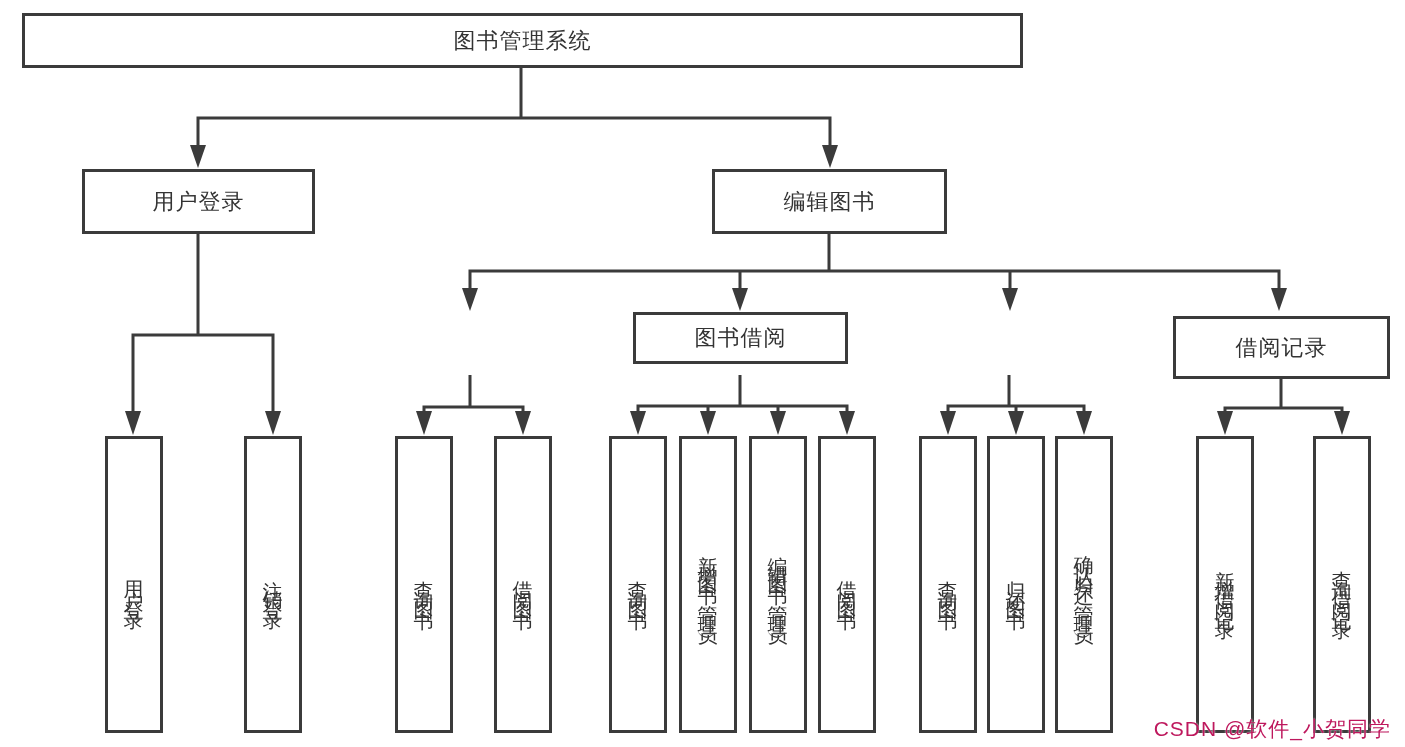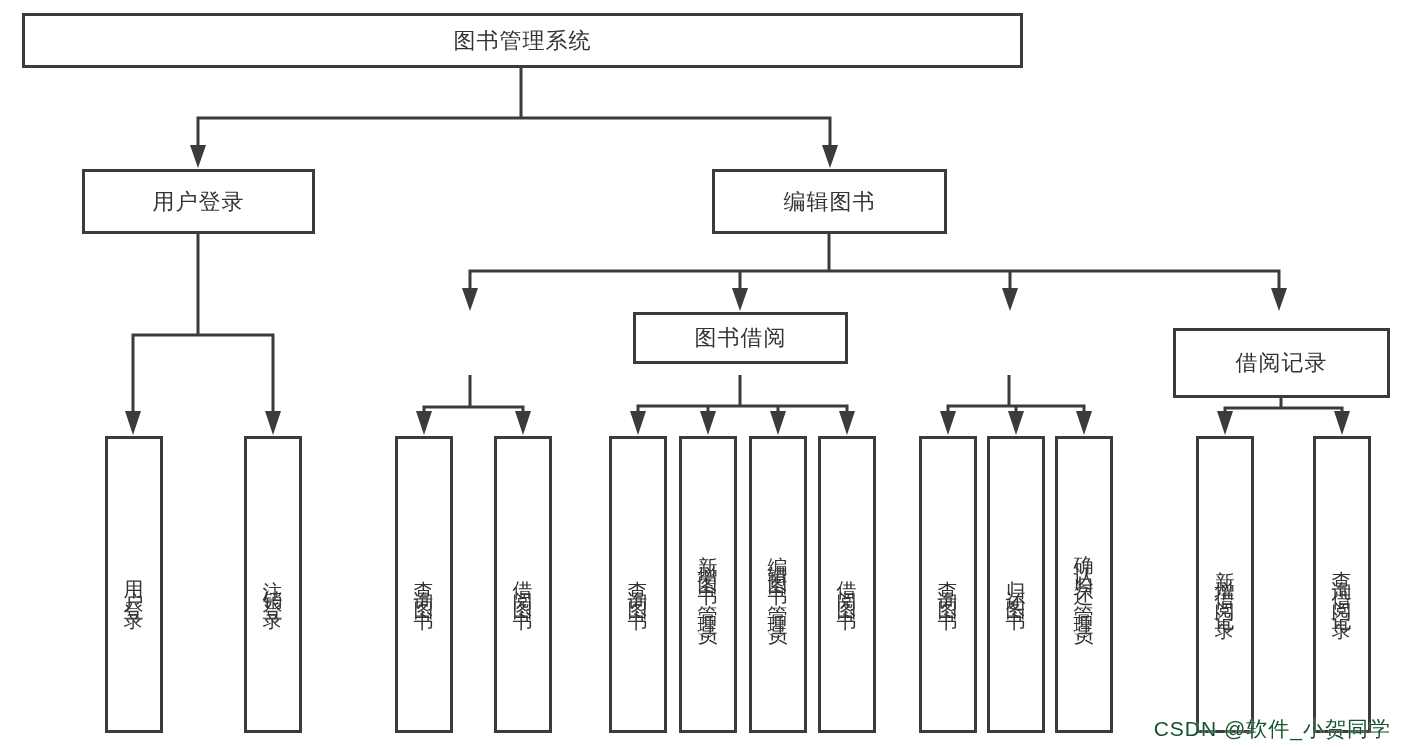--- a/index.html
+++ b/index.html
@@ -11,21 +11,21 @@
   .node{
     position:absolute;box-sizing:border-box;border:3px solid #3b3b3b;background:#ffffff;
     display:flex;align-items:center;justify-content:center;
     color:#333333;font-size:22px;letter-spacing:1px;white-space:nowrap;
   }
   .leaf{
     writing-mode:vertical-rl;text-orientation:mixed;
     font-size:20px;letter-spacing:10px;line-height:1;white-space:normal;
   }
   .watermark{
-    position:absolute;right:14px;bottom:4px;color:#14532d;font-size:21px;
+    position:absolute;right:14px;bottom:4px;color:#be185d;font-size:21px;
     letter-spacing:1px;text-shadow:0 0 2px #ffffff;
   }
 </style>
 </head>
 <body>
 
 <div class="stage">
 
   <svg class="wires" viewBox="0 0 1405 747" fill="none" stroke="#3b3b3b" stroke-width="3">
 
@@ -76,21 +76,21 @@
       <polygon fill="#3b3b3b" stroke="none" points="1334,411 1350,411 1342,435"></polygon>
     </g>
   </svg>
 
   <div class="node" style="left:22px;top:13px;width:1001px;height:55px">图书管理系统</div>
 
   <div class="node" style="left:82px;top:169px;width:233px;height:65px">用户登录</div>
   <div class="node" style="left:712px;top:169px;width:235px;height:65px">编辑图书</div>
 
   <div class="node" style="left:633px;top:312px;width:215px;height:52px">图书借阅</div>
-  <div class="node" style="left:1173px;top:328px;width:217px;height:70px">借阅记录</div>
+  <div class="node" style="left:1173px;top:316px;width:217px;height:63px">借阅记录</div>
 
   <div class="node leaf" style="left:105px;top:436px;width:58px;height:297px">用户登录</div>
   <div class="node leaf" style="left:244px;top:436px;width:58px;height:297px">注销登录</div>
 
   <div class="node leaf" style="left:395px;top:436px;width:58px;height:297px">查询图书</div>
   <div class="node leaf" style="left:494px;top:436px;width:58px;height:297px">借阅图书</div>
 
   <div class="node leaf" style="left:609px;top:436px;width:58px;height:297px">查询图书</div>
   <div class="node leaf" style="left:679px;top:436px;width:58px;height:297px">新增图书（管理员）</div>
   <div class="node leaf" style="left:749px;top:436px;width:58px;height:297px">编辑图书（管理员）</div>

